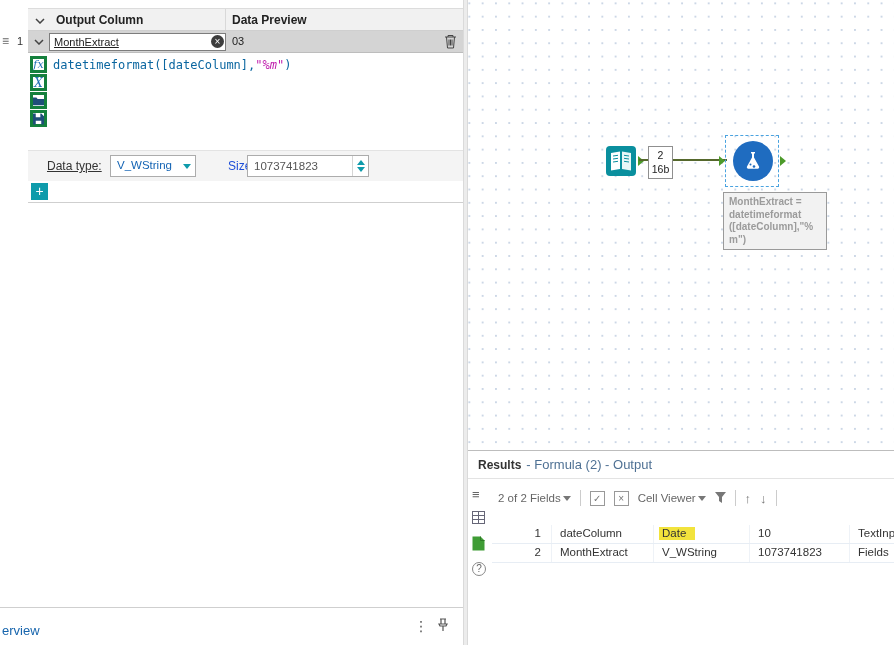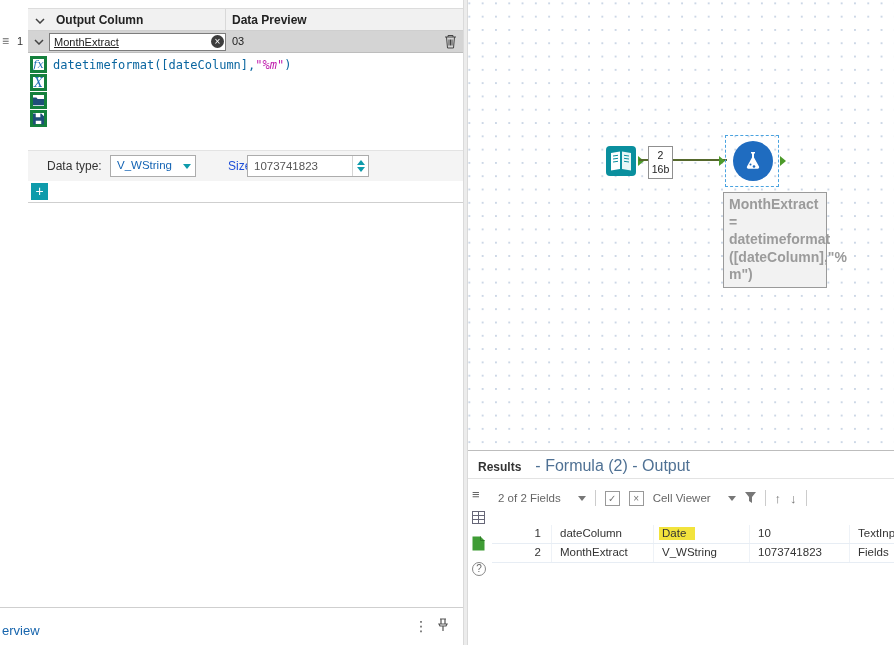--- a/index.html
+++ b/index.html
@@ -37,21 +37,21 @@
     display:flex; align-items:center; justify-content:center; cursor:pointer; }
   .expr-icon.fx { font-family:"DejaVu Serif", serif; font-style:italic; font-size:11px; color:#1f6fb5; }
   .expr-icon.xi { font-family:"DejaVu Serif", serif; font-style:italic; font-size:12px; color:#1f6fb5; }
 
   .expression { position:absolute; left:53px; top:58px; font-family:"DejaVu Sans Mono", monospace;
     font-size:12px; color:#0a66a0; white-space:nowrap; }
   .expression .str { color:#c01eae; font-style:italic; }
 
   .datatype-strip { position:absolute; left:28px; top:150px; width:435px; height:31px;
     background:#f4f4f4; border-top:1px solid #e3e3e3; }
-  .dt-label { position:absolute; left:19px; top:0; line-height:31px; color:#333; }
+  .dt-label { position:absolute; left:19px; top:0; line-height:31px; color:#333;text-decoration:underline; }
   .dt-dropdown { position:absolute; left:82px; top:4px; width:86px; height:22px; background:#fff;
     border:1px solid #acacac; cursor:pointer; }
   .dt-dropdown .dt-val { position:absolute; left:6px; top:3px; font-size:11.5px; color:#1464b4; }
   .dt-caret { position:absolute; right:4px; top:8px; width:0; height:0;
     border-left:4px solid transparent; border-right:4px solid transparent; border-top:5px solid #0e9bab; }
   .size-label { position:absolute; left:200px; top:0; line-height:31px; color:#1d4ed8; }
   .size-spinner { position:absolute; left:219px; top:4px; width:122px; height:22px; background:#fff; border:1px solid #acacac; }
   .size-input { position:absolute; left:0; top:0; width:104px; height:20px; border:none; padding:0 0 0 6px;
     font-family:"Liberation Sans", sans-serif; font-size:11.5px; color:#555; background:transparent; }
   .spin-col { position:absolute; right:0; top:0; width:16px; height:20px; border-left:1px solid #d5d5d5;
@@ -89,35 +89,35 @@
   .tool-formula { position:absolute; left:257px; top:135px; width:54px; height:52px;
     border:1px dashed #4aa3e0; cursor:pointer; }
   .formula-circle { position:absolute; left:7px; top:5px; width:40px; height:40px; border-radius:50%;
     background:#1f6cc0; display:flex; align-items:center; justify-content:center; }
   .anchor-in-f { position:absolute; left:-7px; top:20px; width:0; height:0;
     border-top:5px solid transparent; border-bottom:5px solid transparent; border-left:6px solid #4c9a2a; }
   .anchor-out-f { position:absolute; right:-8px; top:20px; width:0; height:0;
     border-top:5px solid transparent; border-bottom:5px solid transparent; border-left:6px solid #4c9a2a; }
 
   .canvas-tooltip { position:absolute; left:255px; top:192px; width:104px; background:#f2f2f2;
-    border:1px solid #9a9a9a; padding:3px 5px; font-size:14px; font-weight:bold; color:#9b9b9b;
+    border:1px solid #9a9a9a; padding:3px 5px; font-size:10px; font-weight:bold; color:#9b9b9b;
     white-space:pre-line; line-height:1.25; }
 
   
   .results { position:absolute; left:0; top:450px; width:426px; height:195px; background:#fff; border-top:1px solid #bdbdbd; }
-  .results-titlebar { position:absolute; left:10px; top:6px; display:flex; gap:14px; align-items:baseline; }
+  .results-titlebar { position:absolute; left:10px; top:6px; display:flex; gap:5px; align-items:baseline; }
   .results-title { font-weight:bold; font-size:12px; color:#333; }
-  .results-subtitle { font-size:16px; color:#4f7194; }
+  .results-subtitle { font-size:13px; color:#4f7194; }
   .results-sep { position:absolute; left:0; right:0; top:27px; border-top:1px solid #e3e3e3; }
 
   .results-toolbar { position:absolute; left:30px; top:28px; right:0; height:38px; display:flex;
     align-items:center; gap:9px; color:#666; font-size:11.5px; }
   .tb-sep { width:0; height:16px; border-left:1px solid #ccc; }
   .tb-caret { width:0; height:0; border-left:4px solid transparent; border-right:4px solid transparent; border-top:5px solid #777; }
-  .tb-item { display:flex; align-items:center; gap:17px; cursor:pointer; }
+  .tb-item { display:flex; align-items:center; gap:2px; cursor:pointer; }
   .tb-sq { width:15px; height:15px; border:1px solid #999; color:#777; font-size:10px; line-height:13px; text-align:center; cursor:pointer; }
   .tb-arrow { font-size:13px; color:#777; cursor:pointer; }
 
   .results-strip { position:absolute; left:0; top:28px; width:24px; bottom:0; }
   .strip-icon { position:absolute; left:4px; cursor:pointer; }
   .q-circle { width:14px; height:14px; border:1px solid #888; border-radius:50%; color:#666;
     font-size:10px; line-height:12px; text-align:center; }
 
   .results-table { position:absolute; left:24px; top:74px; right:0; }
   .rt-header { display:flex; height:21px; background:#eef3fa; border-top:1px solid #d4dde8;

